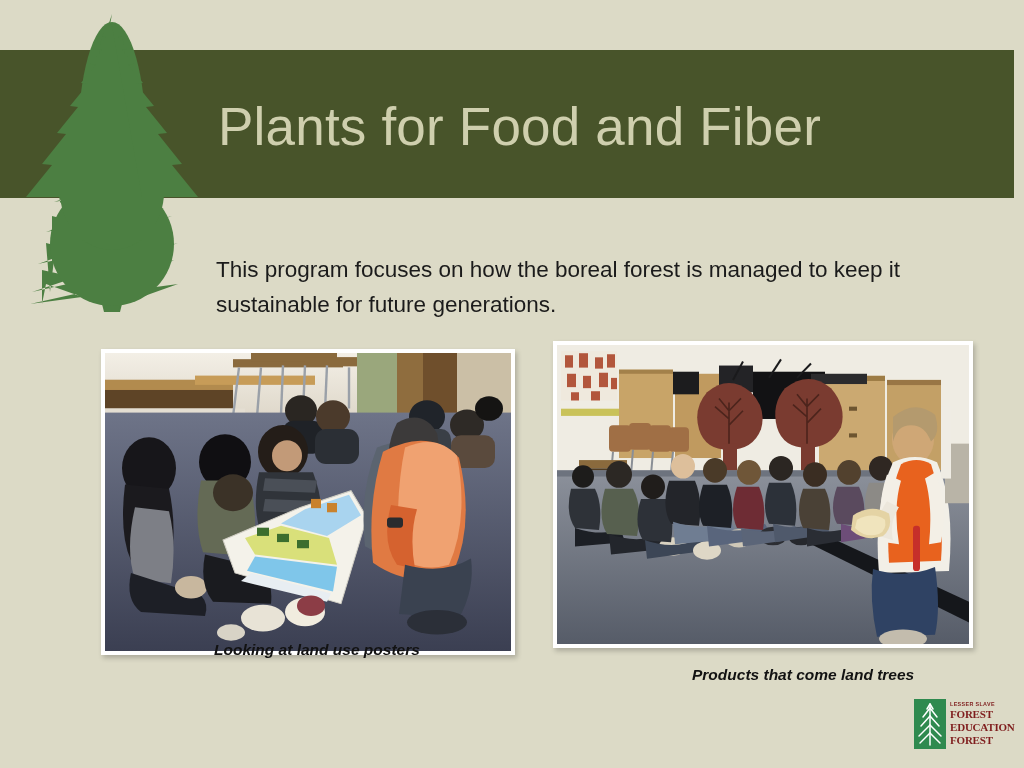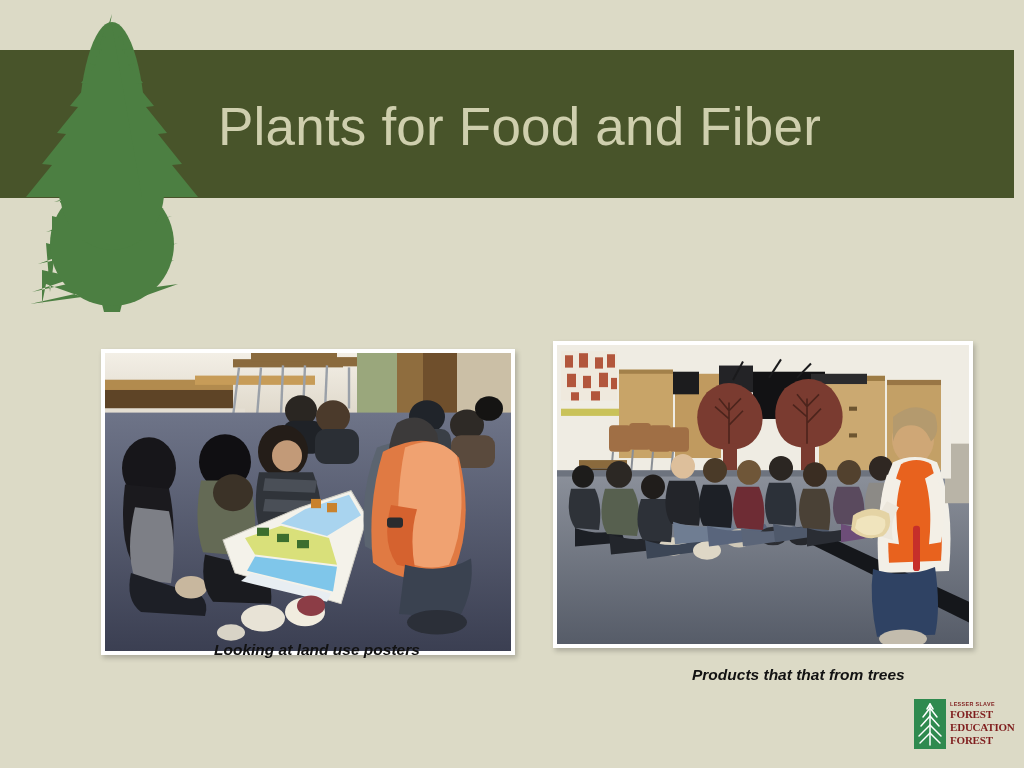--- a/index.html
+++ b/index.html
@@ -174,20 +174,21 @@
       <path d="M90 14 l10 10 -4 1 9 12 -5 1 12 14 -6 1 15 18 -7 1 18 22 -8 1 21 26 -9 1 24 30 -10 1 26 32 -116 0 z"></path>
       <path d="M90 14 l-10 10 4 1 -9 12 5 1 -12 14 6 1 -15 18 7 1 -18 22 8 1 -21 26 9 1 -24 30 10 1 -26 32 116 0 z"></path>
     </g>
     <g fill="#dcdac6">
       <path d="M90 24 l-6 8 6 2 z" opacity="0"></path>
     </g>
   </svg>
 
   <div id="slide-title">Plants for Food and Fiber</div>
 
+  <div id="body-text">This program focuses on how the boreal forest is managed to keep it sustainable for future generations.</div>
 
   <div id="photo-left-frame" class="photo-frame">
     <svg class="photo-canvas" viewBox="0 0 406 290" preserveAspectRatio="none">
       <defs>
         <linearGradient id="lfloor" x1="0" y1="0" x2="0" y2="1">
           <stop offset="0%" stop-color="#6e7488"></stop>
           <stop offset="100%" stop-color="#3b3f52"></stop>
         </linearGradient>
         <linearGradient id="lwall" x1="0" y1="0" x2="0" y2="1">
           <stop offset="0%" stop-color="#f3efe6"></stop>
@@ -446,21 +447,21 @@
         <path d="M296 166 q18 -12 36 -2 q4 14 -6 22 q-18 6 -32 -6 z" fill="#e4d3a4"></path>
         <path d="M300 170 q16 -8 28 0 q2 10 -6 14 q-14 4 -24 -6 z" fill="#f0e4bd"></path>
       </g>
 
       <rect x="388" y="96" width="24" height="58" fill="#b9b4a7"></rect>
       <rect x="384" y="60" width="10" height="70" fill="#efece4"></rect>
     </svg>
   </div>
 
   <div id="caption-left" class="caption">Looking at land use posters</div>
-  <div id="caption-right" class="caption">Products that that from trees</div>
+  <div id="caption-right" class="caption">Products that come land trees</div>
 
   <div id="logo">
     <div id="logo-mark">
       <svg viewBox="0 0 32 50" width="32" height="50" aria-hidden="true">
         <g stroke="#ffffff" stroke-width="1.5" fill="none" stroke-linecap="round">
           <path d="M16 6 L16 46"></path>
           <path d="M16 9 L9 18"></path>
             <path d="M16 9 L23 18"></path>
           <path d="M16 17 L7 27"></path>
             <path d="M16 17 L25 27"></path>

